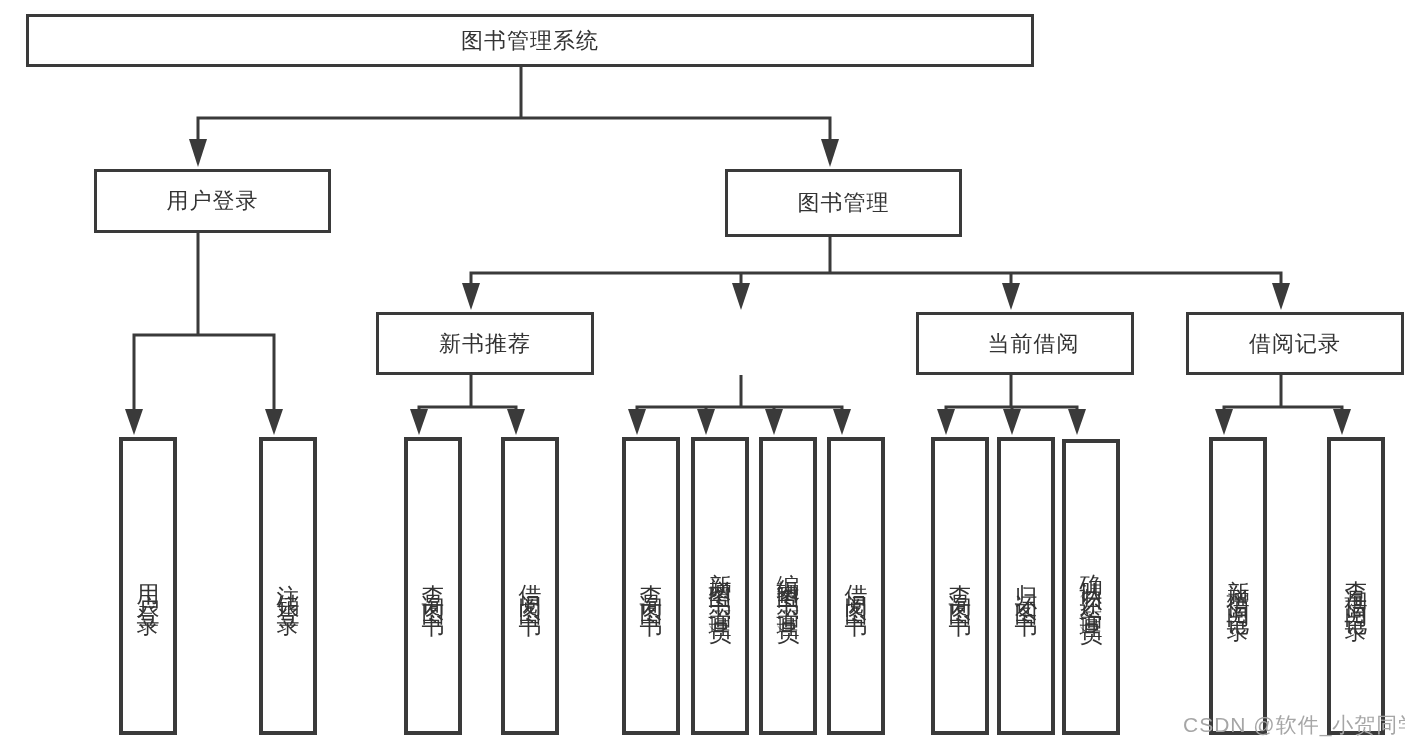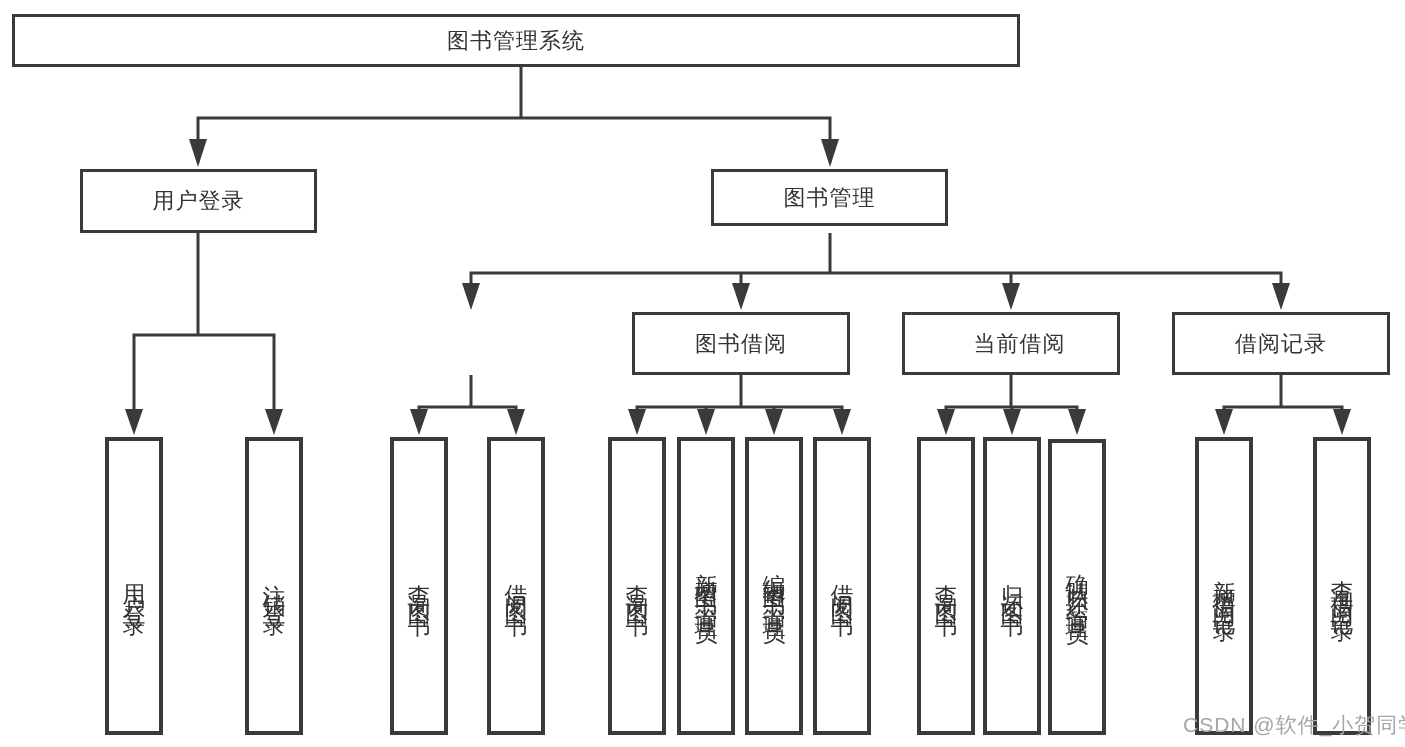--- a/index.html
+++ b/index.html
@@ -5,21 +5,21 @@
   html,body{margin:0;padding:0;background:#ffffff;}
   .canvas{
     position:relative;width:1405px;height:747px;background:#ffffff;
     font-family:"Liberation Sans","DejaVu Sans",sans-serif;overflow:hidden;
   }
   svg.connectors{position:absolute;left:0;top:0;width:1405px;height:747px;}
   .box{
     position:absolute;box-sizing:border-box;
     border:3px solid #3a3a3a;background:#ffffff;
     display:flex;align-items:center;justify-content:center;
-    color:#333333;font-size:22px;letter-spacing:1px;text-align:center;
+    color:#333333;font-size:22px;letter-spacing:1px;text-align:center;margin-left:14px;
   }
   .vbox{
     writing-mode:vertical-rl;text-orientation:mixed;
     font-size:23px;letter-spacing:10px;line-height:1;
     border-width:4px;
   }
   .watermark{
     position:absolute;left:1183px;top:711px;
     font-size:21px;color:#a6a6a6;letter-spacing:1px;white-space:nowrap;
     z-index:5;
@@ -59,23 +59,23 @@
       <polygon points="1003,409 1021,409 1012,435"></polygon>
       <polygon points="1068,409 1086,409 1077,435"></polygon>
       <polygon points="1215,409 1233,409 1224,435"></polygon>
       <polygon points="1333,409 1351,409 1342,435"></polygon>
     </g>
   </svg>
 
   <div class="box" style="left:12px;top:14px;width:1008px;height:53px;">图书管理系统</div>
 
   <div class="box" style="left:80px;top:169px;width:237px;height:64px;">用户登录</div>
-  <div class="box" style="left:711px;top:169px;width:237px;height:57px;">图书管理</div>
+  <div class="box" style="left:711px;top:169px;width:237px;height:68px;">图书管理</div>
 
-  <div class="box" style="left:632px;top:312px;width:218px;height:63px;">图书借阅</div>
+  <div class="box" style="left:362px;top:312px;width:218px;height:63px;">新书推荐</div>
   <div class="box" style="left:902px;top:312px;width:218px;height:63px;padding-left:17px;">当前借阅</div>
   <div class="box" style="left:1172px;top:312px;width:218px;height:63px;">借阅记录</div>
 
   <div class="box vbox" style="left:105px;top:437px;width:58px;height:298px;">用户登录</div>
   <div class="box vbox" style="left:245px;top:437px;width:58px;height:298px;">注销登录</div>
 
   <div class="box vbox" style="left:390px;top:437px;width:58px;height:298px;">查询图书</div>
   <div class="box vbox" style="left:487px;top:437px;width:58px;height:298px;">借阅图书</div>
 
   <div class="box vbox" style="left:608px;top:437px;width:58px;height:298px;">查询图书</div>

